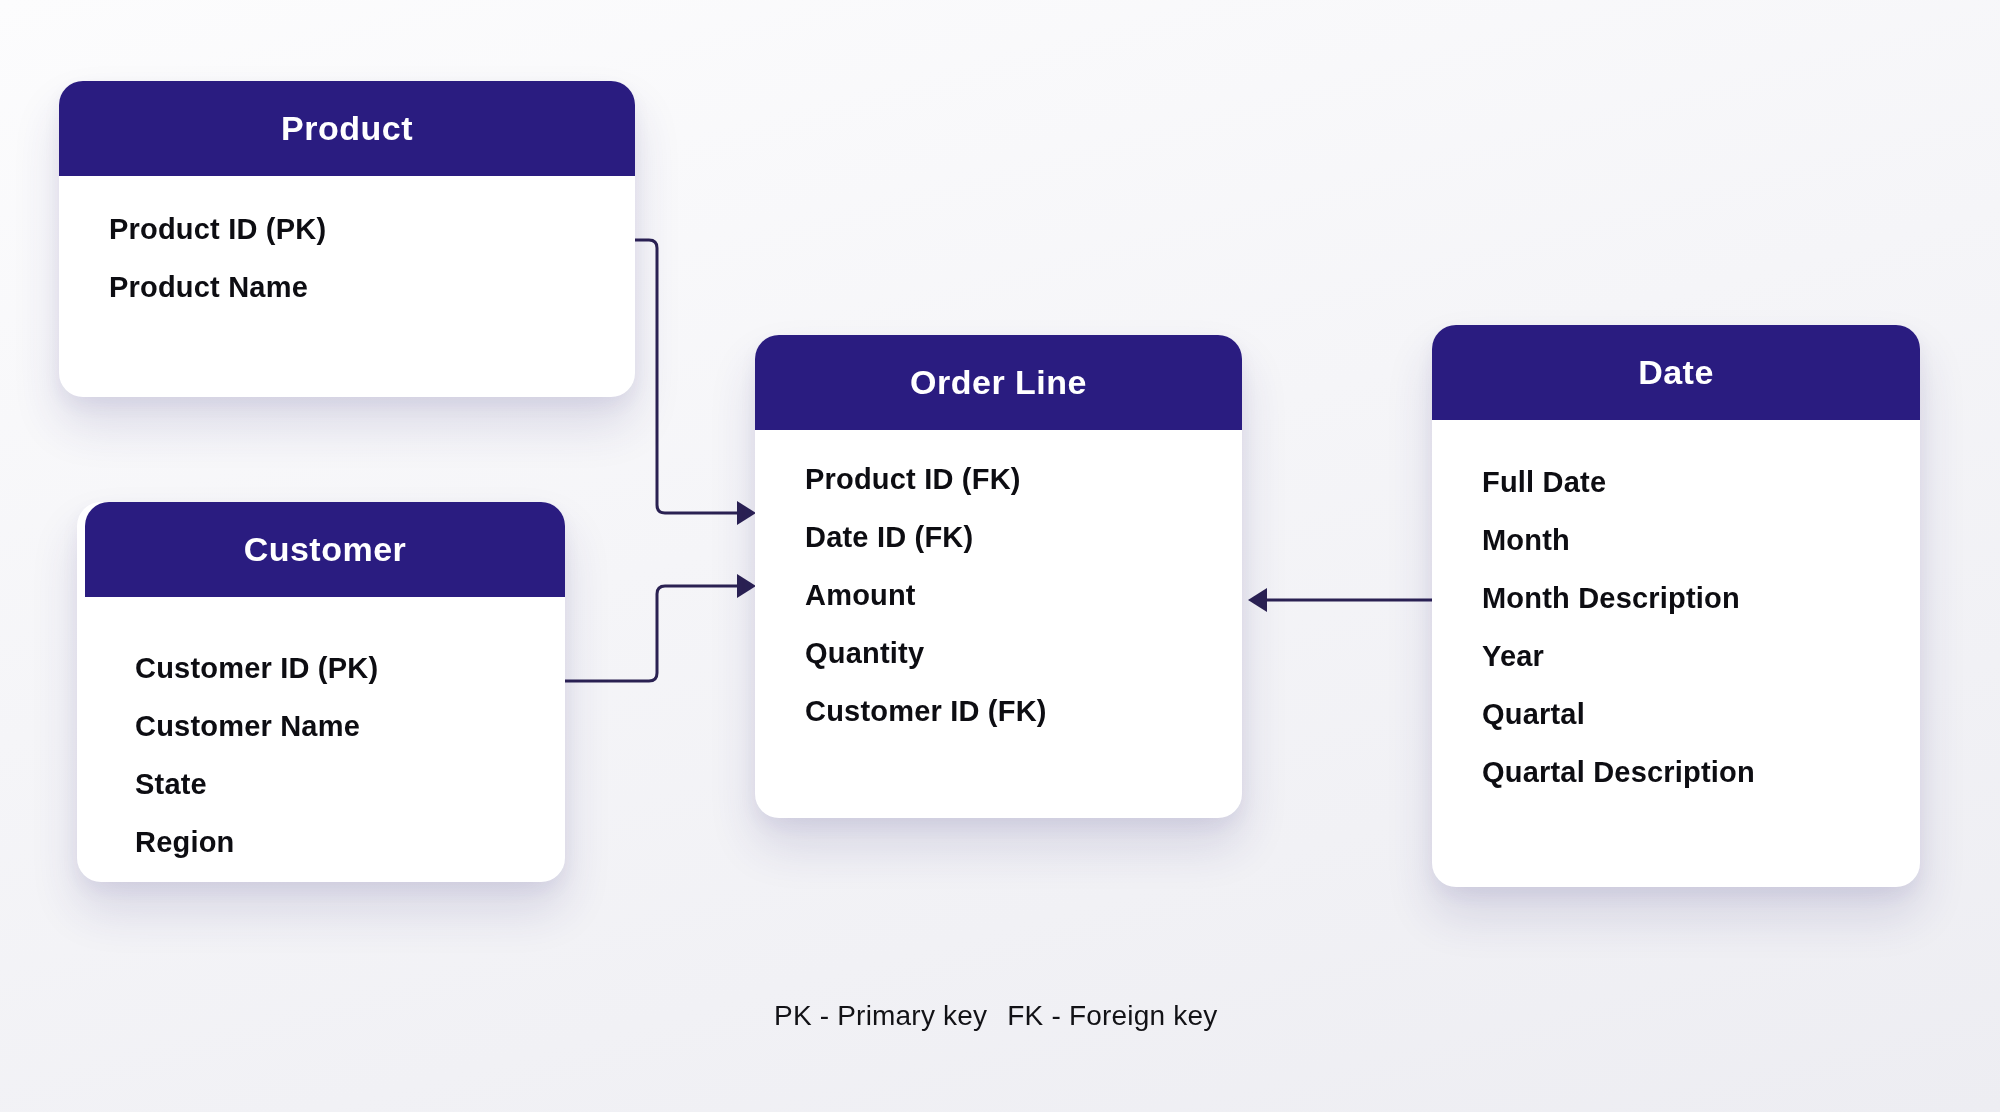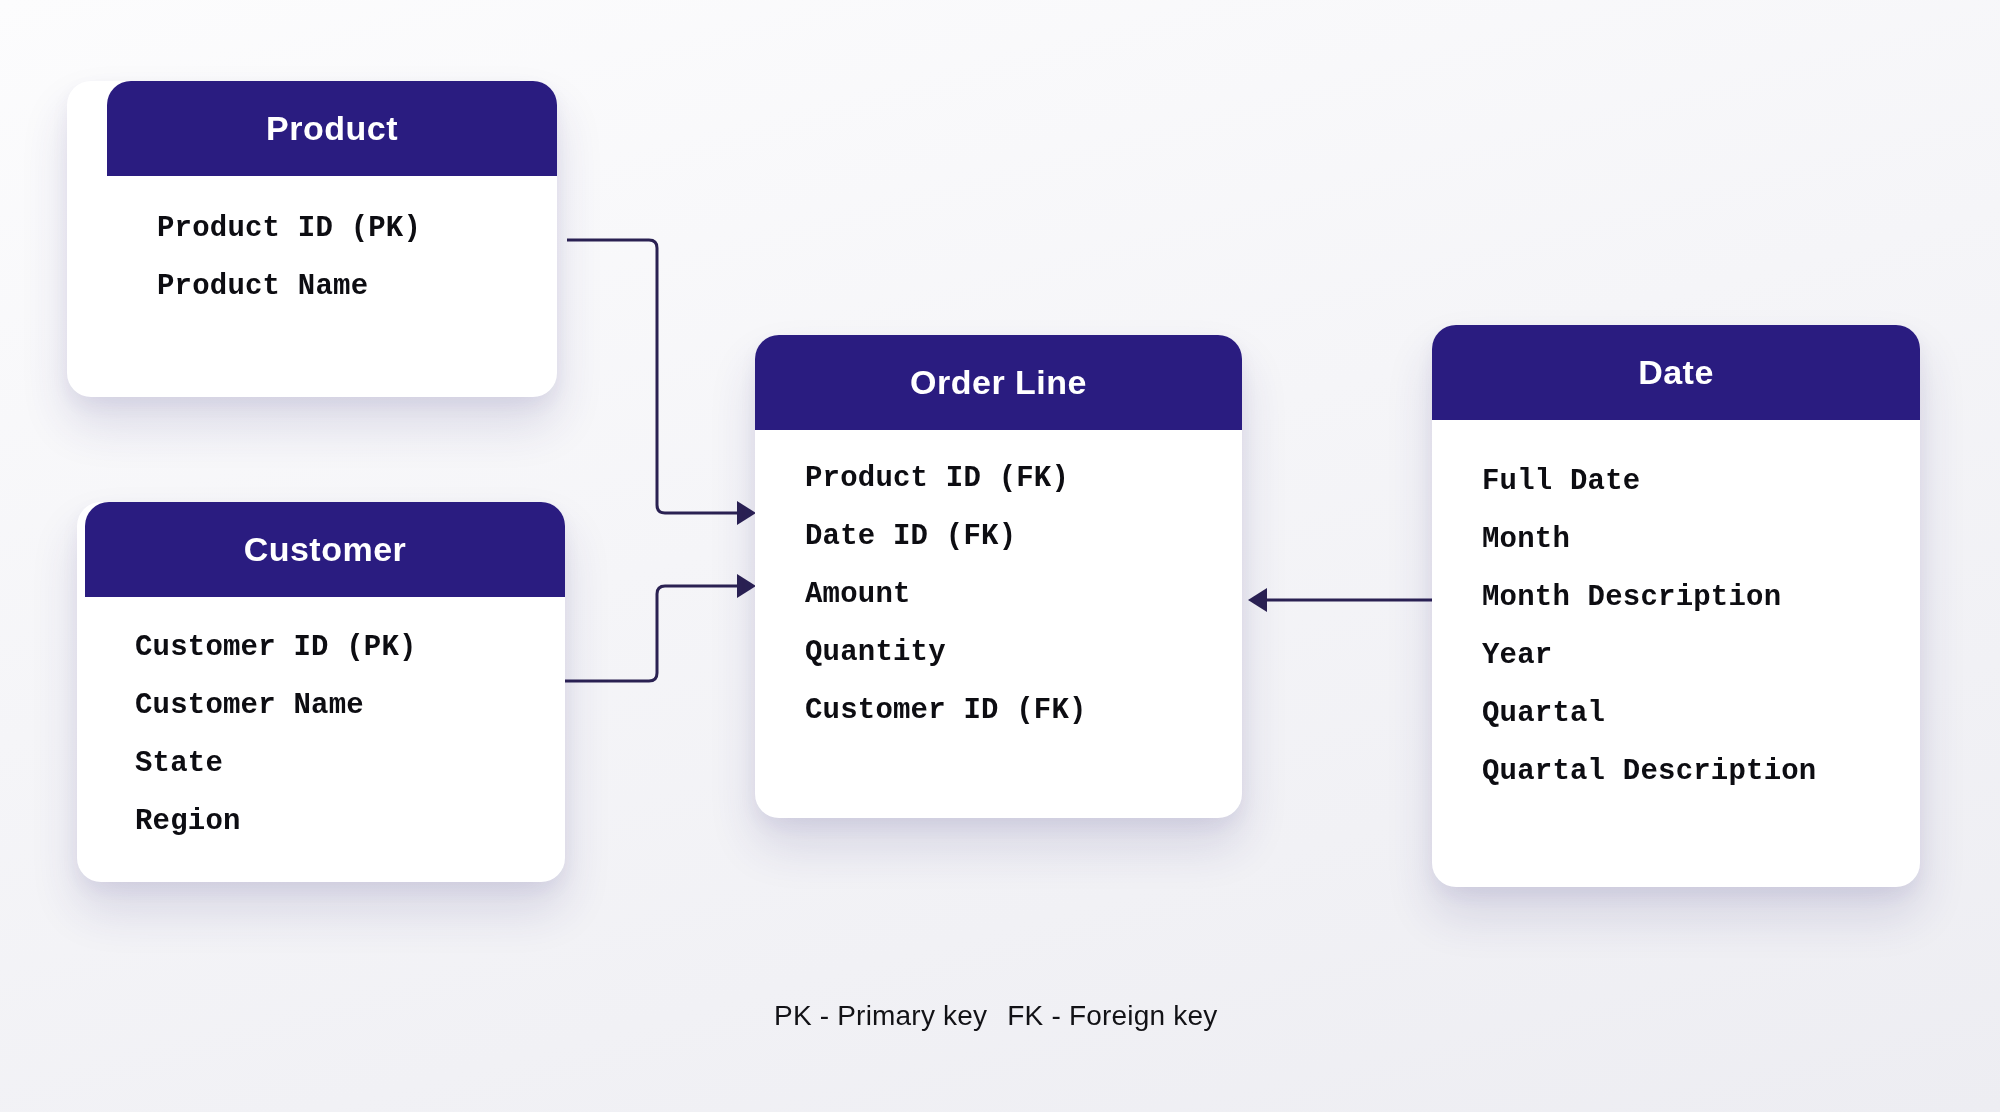--- a/index.html
+++ b/index.html
@@ -57,27 +57,26 @@
     padding-right: 20px;
   }
   .card-rows li {
     height: 58px;
     line-height: 58px;
     font-size: 29px;
     font-weight: bold;
     letter-spacing: 0.2px;
     color: var(--row-text, #0D0D12);
     white-space: nowrap;
-    font-family: Liberation Mono, monospace;
   }
 
-  .card.product    { left: 67px;   top: 81px;  width: 490px; height: 316px; padding-left: 40px; }
+  .card.product    { left: 59px;   top: 81px;  width: 576px; height: 316px; }
   .card.product    .card-rows { padding-top: 24px; }
   .card.customer   { left: 77px;   top: 502px; width: 488px; height: 380px; padding-left: 8px; }
-  .card.customer   .card-rows { padding-top: 22px; }
+  .card.customer   .card-rows { padding-top: 22px; margin-top: 20px; }
   .card.order-line { left: 755px;  top: 335px; width: 487px; height: 483px; }
   .card.order-line .card-rows { padding-top: 20px; }
   .card.date       { left: 1432px; top: 325px; width: 488px; height: 562px; }
   .card.date       .card-rows { padding-top: 33px; }
 
   .legend {
     position: absolute;
     left: 742px;
     top: 1000px;
     display: flex;

